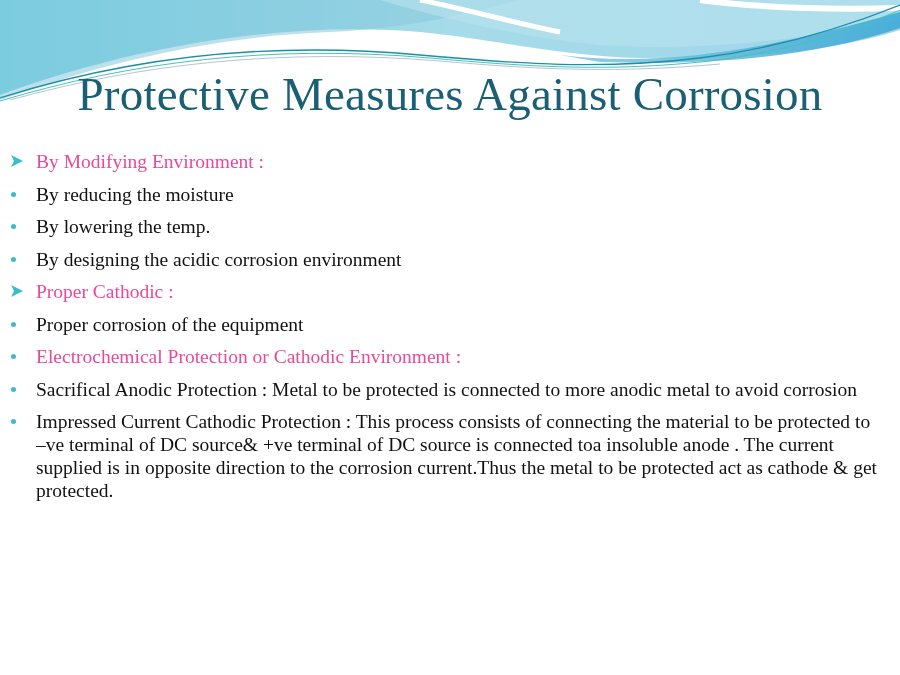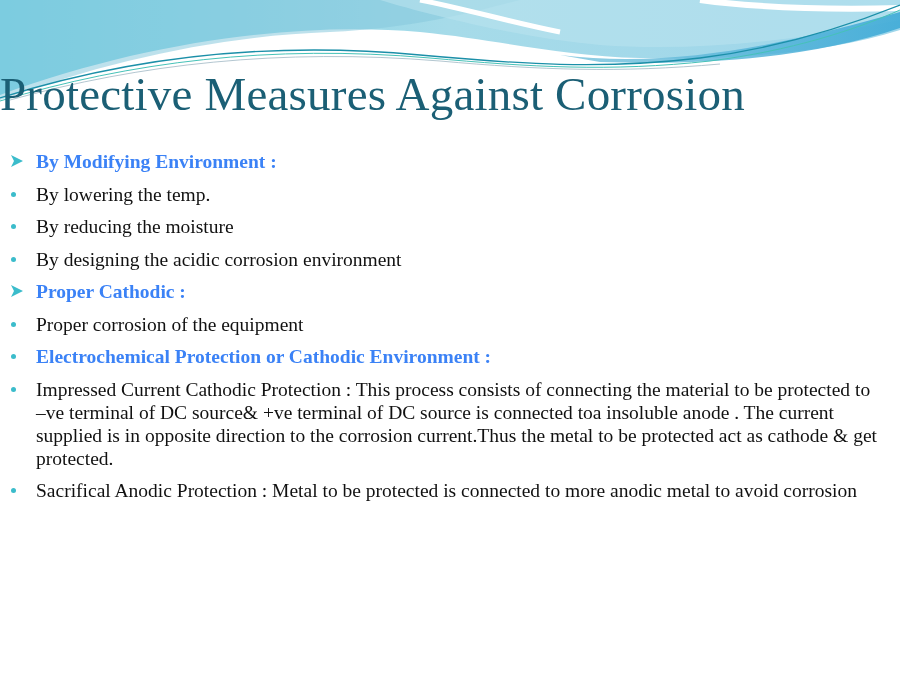--- a/index.html
+++ b/index.html
@@ -2,28 +2,28 @@
 <html><head>
 <meta charset="utf-8">
 <style>
   html, body { margin: 0; padding: 0; }
   body {
     width: 900px; height: 675px; overflow: hidden; background: #ffffff;
     position: relative; font-family: "Liberation Serif", "DejaVu Serif", serif;
   }
   .header-wave { position: absolute; left: 0; top: 0; width: 900px; height: 110px; }
   .title {
-    position: absolute; left: 0; top: 66px; width: 900px; 
+    position: absolute; left: 0; top: 66px; width: 900px; text-align: center;
     font-size: 47px; color: #1b5f75; line-height: 56px; letter-spacing: 0.2px;
   }
   .content { position: absolute; left: 8px; top: 150px; width: 875px; }
   .item { display: flex; align-items: flex-start; font-size: 19.5px; line-height: 23px; margin-bottom: 9.5px; color: #111; }
   .item .marker { width: 28px; flex: 0 0 28px; display: flex; justify-content: flex-start; padding-left: 2px; padding-top: 4px; box-sizing: border-box; }
   .item .text { flex: 1; }
-  .item.red .text { color: #3b82f6; font-weight: bold; }
+  .item.red .text { color: #ec4899; }
   .dot { width: 5px; height: 5px; border-radius: 50%; background: #3bbccb; margin-top: 5px; margin-left: 1px; }
   .arrow { width: 14px; height: 14px; }
 </style>
 </head>
 <body>
 
 <svg class="header-wave" viewBox="0 0 900 110" preserveAspectRatio="none">
   <defs>
     <linearGradient id="g1" x1="0" y1="0" x2="1" y2="0">
       <stop offset="0" stop-color="#6fd0e4"></stop>
@@ -54,27 +54,27 @@
         <svg class="arrow" viewBox="0 0 14 14">
           <path d="M1,1 L13,7 L1,13 L4,7 Z" fill="#3bbccb"></path>
         </svg>
       </span>
     <span class="text">By Modifying Environment :</span>
   </div>
   <div class="item">
     <span class="marker">
         <span class="dot"></span>
       </span>
-    <span class="text">By lowering the temp.</span>
+    <span class="text">By reducing the moisture</span>
   </div>
   <div class="item">
     <span class="marker">
         <span class="dot"></span>
       </span>
-    <span class="text">By reducing the moisture</span>
+    <span class="text">By lowering the temp.</span>
   </div>
   <div class="item">
     <span class="marker">
         <span class="dot"></span>
       </span>
     <span class="text">By designing the acidic corrosion environment</span>
   </div>
   <div class="item red">
     <span class="marker">
         <svg class="arrow" viewBox="0 0 14 14">
@@ -92,21 +92,21 @@
   <div class="item red">
     <span class="marker">
         <span class="dot"></span>
       </span>
     <span class="text">Electrochemical Protection or Cathodic Environment :</span>
   </div>
   <div class="item">
     <span class="marker">
         <span class="dot"></span>
       </span>
-    <span class="text">Impressed Current Cathodic Protection :  This process consists of connecting the material to be protected to –ve terminal of DC source&amp; +ve terminal of DC source is connected toa insoluble anode . The current supplied is in opposite direction to the corrosion current.Thus the metal to be protected act as cathode &amp; get protected.</span>
+    <span class="text">Sacrifical Anodic Protection : Metal to be protected is connected to more anodic metal to avoid corrosion</span>
   </div>
   <div class="item">
     <span class="marker">
         <span class="dot"></span>
       </span>
-    <span class="text">Sacrifical Anodic Protection : Metal to be protected is connected to more anodic metal to avoid corrosion</span>
+    <span class="text">Impressed Current Cathodic Protection :  This process consists of connecting the material to be protected to –ve terminal of DC source&amp; +ve terminal of DC source is connected toa insoluble anode . The current supplied is in opposite direction to the corrosion current.Thus the metal to be protected act as cathode &amp; get protected.</span>
   </div>
 </div>
 
 </body></html>

